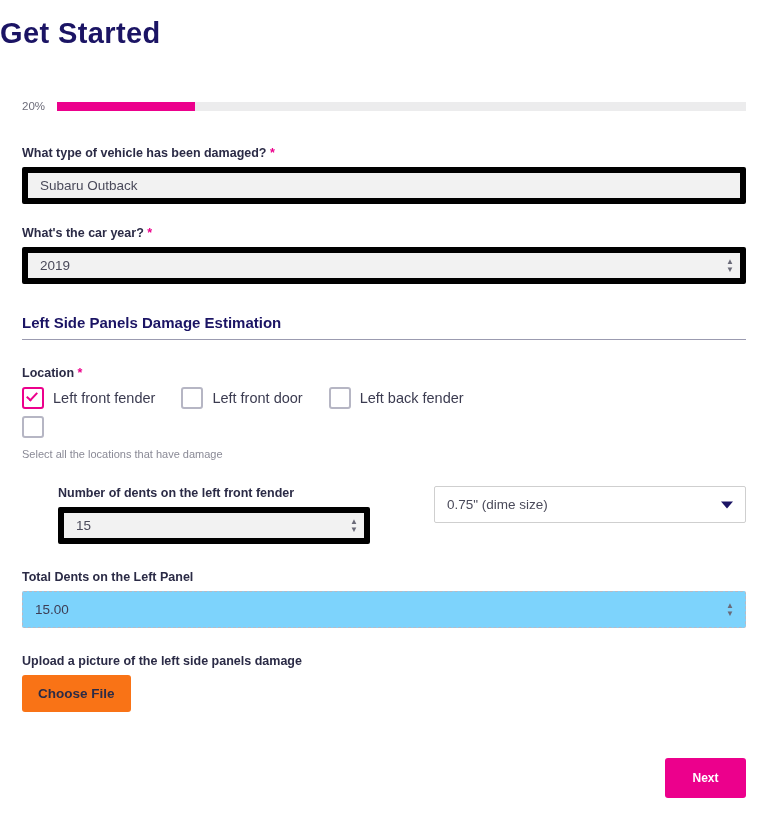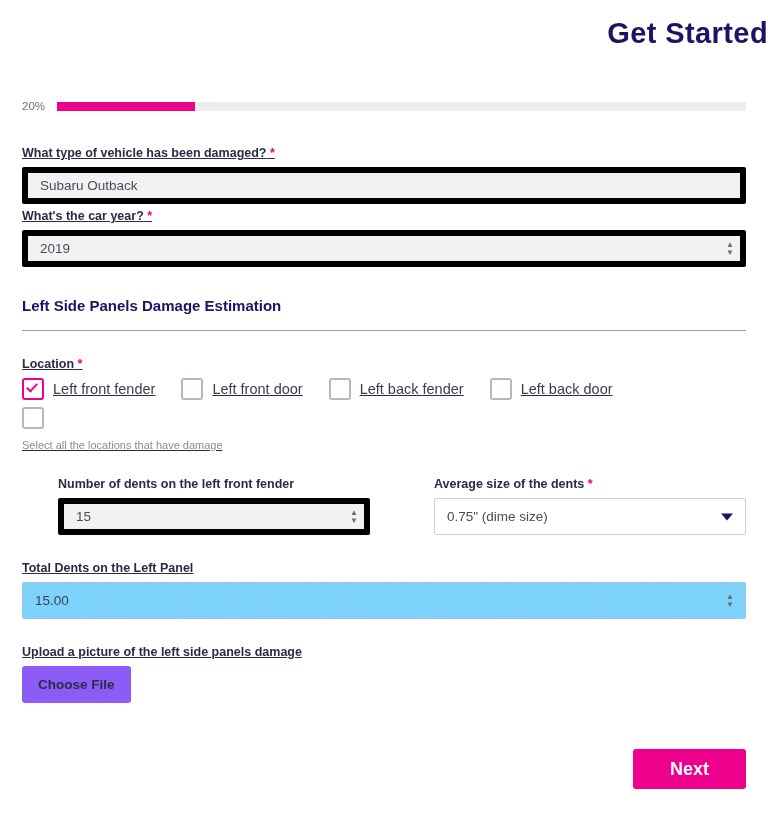--- a/index.html
+++ b/index.html
@@ -14,21 +14,21 @@
     color: #2b2b46;
     overflow: hidden;
   }
   .page {
     position: relative;
     width: 768px;
     height: 816px;
     box-sizing: border-box;
   }
   .title {
-    text-align: right;
+    text-align: left;
     font-size: 29px;
     font-weight: bold;
     color: #1b1464;
     letter-spacing: 0.4px;
     margin: 17px 0 0 0;
     padding: 0;
   }
   .content {
     padding: 0 22px;
     margin-top: 50px;
@@ -53,22 +53,21 @@
     position: relative;
     overflow: hidden;
   }
   .progress-fill {
     position: absolute;
     left: 0; top: 0; bottom: 0;
     background: #ec008c;
   }
   
   .field {
-    margin-bottom: 5px;
-    text-decoration: underline;
+    margin-bottom: 22px;
   }
   .label {
     font-size: 12.5px;
     font-weight: bold;
     color: #2b2b46;
     margin-bottom: 7px;
     display: block;
   }
   .req {
     color: #ec008c;
@@ -123,21 +122,21 @@
     border-left: 6px solid transparent;
     border-right: 6px solid transparent;
     border-top: 7px solid #1b1464;
   }
   
   .section-head {
     font-size: 15px;
     font-weight: bold;
     color: #1b1464;
     border-bottom: 1px solid #9b9bb0;
-    padding-bottom: 16px;
+    padding-bottom: 8px;
     margin: 30px 0 26px 0;
   }
   
   .checkbox-row {
     display: flex;
     align-items: center;
     flex-wrap: wrap;
     gap: 0;
     margin-bottom: 7px;
   }
@@ -186,44 +185,44 @@
     margin-top: 26px;
   }
   .col {
     flex: 1 1 0;
     min-width: 0;
     margin-left: 36px;
   }
   
   .file-btn {
     display: inline-block;
-    background: #8b5cf6;
+    background: #f97316;
     color: #2b2b46;
     font-size: 13.5px;
     font-weight: bold;
     padding: 11px 16px;
     border-radius: 3px;
     border: none;
     font-family: "Liberation Sans", sans-serif;
     cursor: pointer;
   }
   
   .footer {
     display: flex;
     justify-content: flex-end;
     margin-top: 46px;
   }
   .next-btn {
     background: #ec008c;
     color: #ffffff;
-    font-size: 18px;
+    font-size: 12px;
     font-weight: bold;
     border: none;
     border-radius: 3px;
-    width: 113px;
+    width: 81px;
     height: 40px;
     cursor: pointer;
     font-family: "Liberation Sans", sans-serif;
   }
   .mt-large { margin-top: 26px; }
 </style>
 </head>
 <body>
 
 <div class="page">
@@ -277,24 +276,20 @@
           <span class="cb-label">Left front fender</span>
         </div>
         <div class="cb-item">
           <span class="cb-box"></span>
           <span class="cb-label">Left front door</span>
         </div>
         <div class="cb-item">
           <span class="cb-box"></span>
           <span class="cb-label">Left back fender</span>
         </div>
-        <div class="cb-item">
-          <span class="cb-box"></span>
-          <span class="cb-label">Left back door</span>
-        </div>
       </div>
 
       <div class="checkbox-row">
         <div class="cb-item">
           <span class="cb-box"></span>
         </div>
       </div>
 
       <div class="hint">Select all the locations that have damage</div>
     </div>
@@ -304,24 +299,20 @@
         <label class="label">Number of dents on the left front fender</label>
         <div class="input-wrap">
           <input class="input" type="text" value="15" style="">
           <span class="spinner">
             <span>▲</span>
             <span>▼</span>
           </span>
         </div>
       </div>
       <div class="col">
-        <label class="label">
-          <span>Average size of the dents</span>
-          <span class="req">*</span>
-        </label>
         <div class="input-wrap">
           <div class="input white">0.75" (dime size)</div>
           <span class="caret"></span>
         </div>
       </div>
     </div>
 
     <div class="field mt-large">
       <label class="label">Total Dents on the Left Panel</label>
       <div class="input-wrap">

